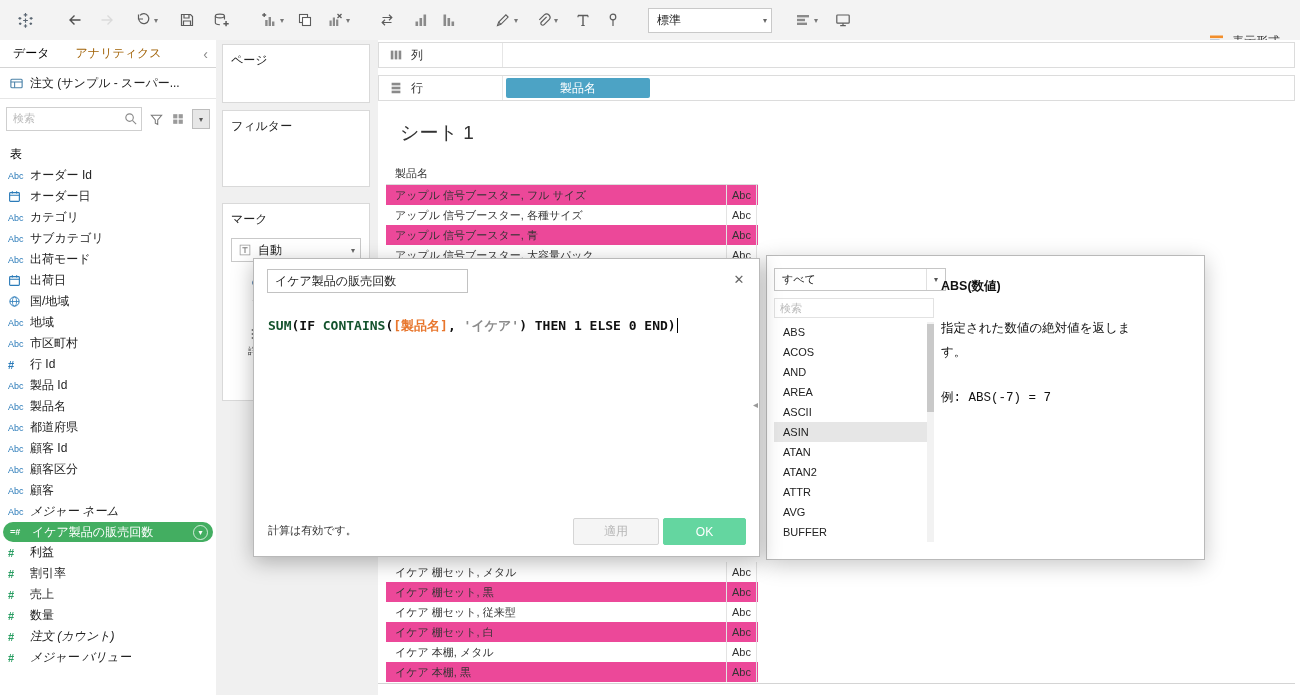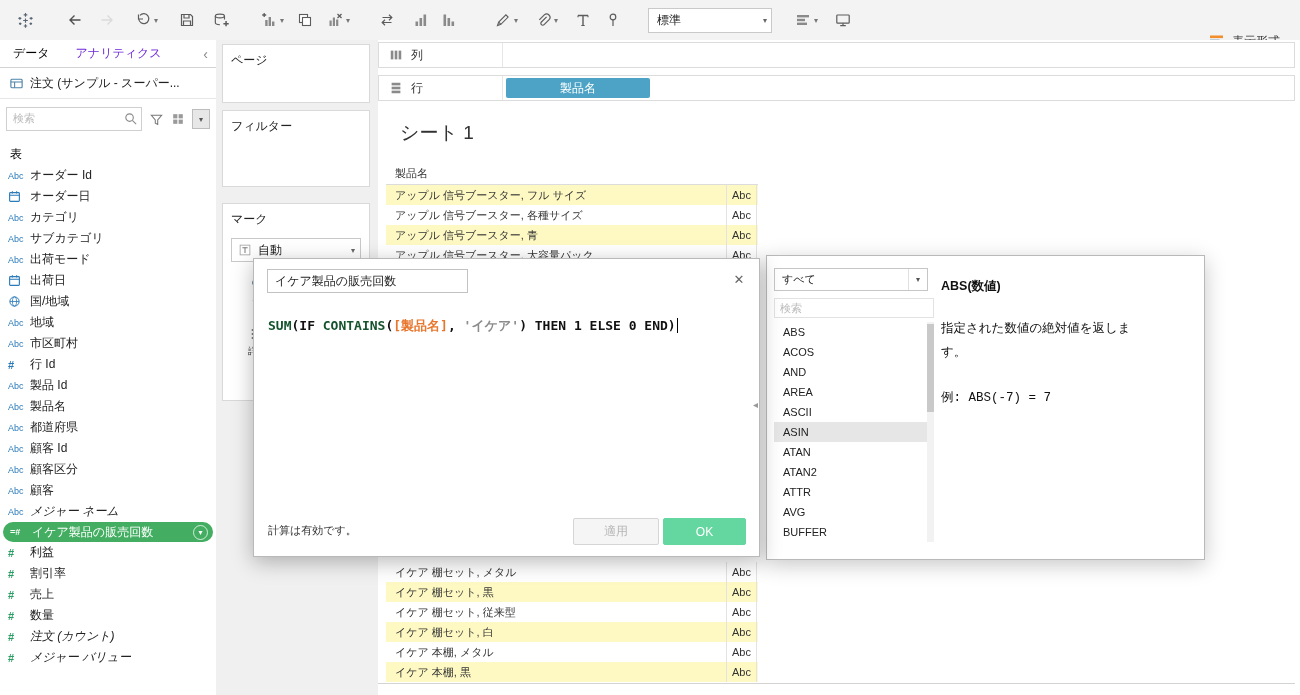--- a/index.html
+++ b/index.html
@@ -15,21 +15,21 @@
   .tb-ic{display:flex;align-items:center;justify-content:center;width:18px;height:18px;}
   .tb-caret{font-size:8px;color:#777;margin-left:2px;}
   .combobox{display:flex;align-items:center;justify-content:space-between;width:110px;height:23px;border:1px solid #c9c9c9;background:#fff;padding:0 4px 0 8px;margin-left:24px;font-size:12px;color:#222;}
   .cb-caret{font-size:8px;color:#666;}
   .tb-spacer{flex:1;}
   .showme{display:flex;align-items:center;gap:6px;margin-right:14px;height:28px;padding:0 6px;font-size:12px;color:#333;margin-top:42px;}
 
   
   .sidebar{position:absolute;left:0;top:40px;width:216px;bottom:0;background:#fff;border-right:1px solid #d4d4d4;}
   .side-tabs{display:flex;align-items:center;height:27px;border-bottom:1px solid #d4d4d4;}
-  .side-tab{padding:0 13px;font-size:12px;color:#6d28d9;height:100%;display:flex;align-items:center;}
+  .side-tab{padding:0 13px;font-size:12px;color:#a16207;height:100%;display:flex;align-items:center;}
   .side-tab.active{color:#000;}
   .side-collapse{margin-left:auto;margin-right:8px;color:#888;font-size:14px;line-height:1;}
   .datasource{height:30px;display:flex;align-items:center;gap:6px;padding:0 8px;border-bottom:1px solid #e6e6e6;}
   .ds-name{font-size:12px;color:#222;white-space:nowrap;overflow:hidden;}
   .search-row{height:40px;display:flex;align-items:center;padding:0 6px;gap:7px;}
   .search-wrap{position:relative;width:134px;height:22px;border:1px solid #cfcfcf;background:#fff;flex:none;}
   .search-wrap input{border:none;outline:none;width:106px;height:20px;padding:0 0 0 6px;font-size:11px;font-family:inherit;background:transparent;color:#333;}
   .search-wrap input::placeholder{color:#b9b9b9;}
   .si-ic{position:absolute;right:3px;top:3px;}
   .sr-ic{width:16px;height:16px;display:flex;align-items:center;justify-content:center;}
@@ -61,21 +61,21 @@
   .shelf{position:absolute;left:0;width:917px;height:26px;background:#fff;border:1px solid #dcdcdc;display:flex;align-items:center;box-sizing:border-box;}
   .shelf-cols{top:2px;}
   .shelf-rows{top:35px;}
   .shelf-label{display:flex;align-items:center;gap:7px;width:124px;padding-left:9px;height:100%;border-right:1px solid #e6e6e6;font-size:12px;color:#333;flex:none;box-sizing:border-box;}
   .shelf-content{display:flex;align-items:center;height:100%;flex:1;}
   .pill{margin-left:3px;width:144px;height:20px;background:#4ca3c5;color:#fff;font-size:12px;display:flex;align-items:center;justify-content:center;border-radius:2px;}
   .sheet-title{position:absolute;left:22px;top:80px;font-size:19px;color:#323232;}
   .vtable{position:absolute;left:8px;top:122px;width:372px;}
   .vt-header{height:23px;display:flex;align-items:center;padding-left:9px;font-size:11px;color:#333;border-bottom:1px solid #dcdcdc;box-sizing:border-box;}
   .vt-row{height:20px;display:flex;font-size:11px;color:#333;}
-  .vt-row.band{background:#fef9c3;}
+  .vt-row.band{background:#ec4899;}
   .vt-name{width:340px;padding-left:9px;display:flex;align-items:center;white-space:nowrap;overflow:hidden;box-sizing:border-box;}
   .vt-abc{width:31px;display:flex;align-items:center;justify-content:center;border-left:1px solid #e3e3e3;border-right:1px solid #e3e3e3;box-sizing:border-box;}
   #vt-bottom{position:absolute;left:0;top:400px;width:372px;}
   .main-bottom-line{position:absolute;left:0;right:5px;top:643px;border-top:1px solid #d4d4d4;}
 
   
   .calc-dialog{position:absolute;left:253px;top:258px;width:505px;height:297px;background:#fff;border:1px solid #b9b9b9;box-shadow:0 5px 20px rgba(0,0,0,.28);z-index:30;}
   .calc-title{position:absolute;left:13px;top:10px;width:201px;height:24px;border:1px solid #c2c2c2;padding:0 7px;font-size:12px;color:#222;font-family:inherit;box-sizing:border-box;outline:none;}
   .calc-close{position:absolute;right:11px;top:11px;width:18px;height:18px;color:#666;font-size:13px;display:flex;align-items:center;justify-content:center;}
   .calc-formula{position:absolute;left:14px;top:58px;font-family:"DejaVu Sans Mono","Liberation Mono",monospace;font-size:13px;font-weight:600;white-space:pre;color:#111;}
@@ -84,21 +84,21 @@
   .tk-str{color:#8c8c8c;}
   .tk-kw,.tk-plain{color:#111;}
   .cursor{display:inline-block;width:1.5px;height:15px;background:#000;vertical-align:text-bottom;margin-left:1px;}
   .panel-collapse{position:absolute;right:1px;top:140px;font-size:10px;color:#999;}
   .calc-status{position:absolute;left:14px;bottom:18px;font-size:11px;color:#333;}
   .btn-apply{position:absolute;left:319px;bottom:11px;width:86px;height:27px;background:#f5f5f5;border:1px solid #d5d5d5;color:#b5b5b5;font-size:12px;font-family:inherit;border-radius:2px;}
   .btn-ok{position:absolute;left:409px;bottom:11px;width:83px;height:27px;background:#64d6a0;border:1px solid #64d6a0;color:#fff;font-size:12px;font-family:inherit;border-radius:2px;}
 
   
   .func-panel{position:absolute;left:766px;top:255px;width:437px;height:303px;background:#fff;border:1px solid #b9b9b9;box-shadow:0 5px 20px rgba(0,0,0,.22);z-index:25;}
-  .fp-category{position:absolute;left:7px;top:12px;width:154px;height:23px;border:1px solid #c6c6c6;display:flex;align-items:center;padding:0 0 0 7px;font-size:11px;color:#222;box-sizing:border-box;background:#fff;}
+  .fp-category{position:absolute;left:7px;top:12px;width:172px;height:23px;border:1px solid #c6c6c6;display:flex;align-items:center;padding:0 0 0 7px;font-size:11px;color:#222;box-sizing:border-box;background:#fff;}
   .fp-cat-caret{margin-left:auto;width:18px;height:100%;display:flex;align-items:center;justify-content:center;border-left:1px solid #e0e0e0;font-size:8px;color:#555;}
   .fp-search{position:absolute;left:7px;top:42px;width:160px;height:20px;border:1px solid #e2e2e2;font-size:11px;padding:0 5px;font-family:inherit;box-sizing:border-box;outline:none;color:#333;}
   .fp-search::placeholder{color:#b9b9b9;}
   .fp-list{position:absolute;left:7px;top:66px;width:153px;font-size:11px;color:#222;}
   .fp-item{height:20px;display:flex;align-items:center;padding:0 9px;}
   .fp-item.sel{background:#e6e6e6;}
   .fp-track{position:absolute;left:160px;top:66px;width:7px;height:220px;background:#f2f2f2;}
   .fp-thumb{width:7px;height:88px;background:#c9c9c9;margin-top:2px;}
   .fp-help{position:absolute;left:174px;top:22px;width:253px;}
   .fp-help-title{font-weight:bold;font-size:12.5px;color:#111;}

